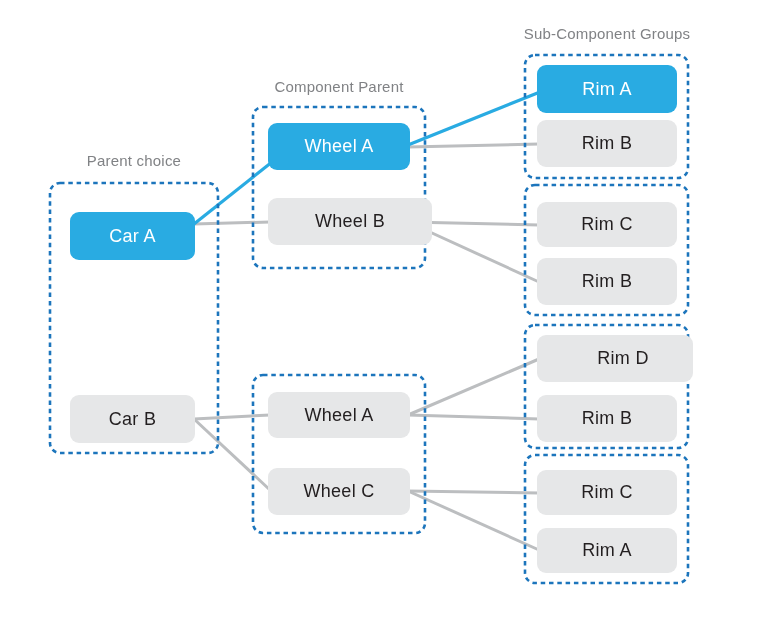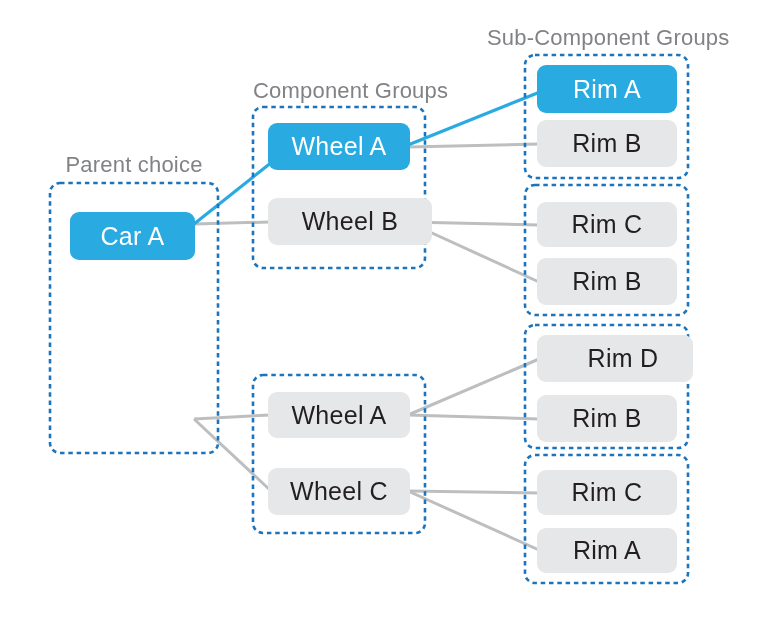--- a/index.html
+++ b/index.html
@@ -6,26 +6,26 @@
   .canvas{
     position:relative;width:768px;height:620px;background:#ffffff;
     font-family:"Liberation Sans",sans-serif;overflow:hidden;
   }
   svg.underlay{position:absolute;left:0;top:0;width:768px;height:620px;}
   .group-outline{fill:none;stroke:#1C75BC;stroke-width:2.6;stroke-dasharray:4.5 3.8;}
   .edge{stroke:#BCBEC0;stroke-width:3;fill:none;}
   .edge.active{stroke:#29ABE2;stroke-width:3.2;}
   .node{
     position:absolute;display:flex;align-items:center;justify-content:center;
-    background:#E6E7E8;color:#231F20;border-radius:9px;font-size:25px;
+    background:#E6E7E8;color:#231F20;border-radius:9px;font-size:18px;
     letter-spacing:0.3px;white-space:nowrap;
   }
   .node.selected{background:#29ABE2;color:#ffffff;}
   .glabel{
-    position:absolute;color:#808285;font-size:22px;text-align:center;
+    position:absolute;color:#808285;font-size:15px;text-align:center;
     letter-spacing:0.2px;white-space:nowrap;
   }
 </style>
 </head>
 <body>
 
 <div class="canvas">
 
   <svg class="underlay" viewBox="0 0 768 620" xmlns="http://www.w3.org/2000/svg">
     <g id="edges">
@@ -45,24 +45,25 @@
     <rect class="group-outline" x="50" y="183" width="168" height="270" rx="10"></rect>
     <rect class="group-outline" x="253" y="107" width="172" height="161" rx="10"></rect>
     <rect class="group-outline" x="253" y="375" width="172" height="158" rx="10"></rect>
     <rect class="group-outline" x="525" y="55" width="163" height="123" rx="10"></rect>
     <rect class="group-outline" x="525" y="185" width="163" height="130" rx="10"></rect>
     <rect class="group-outline" x="525" y="325" width="163" height="123" rx="10"></rect>
     <rect class="group-outline" x="525" y="455" width="163" height="128" rx="10"></rect>
   </svg>
 
   <div class="glabel" style="left:50px;top:152px;width:168px;">Parent choice</div>
-  <div class="glabel" style="left:253px;top:78px;width:172px;">Component Groups</div>
+  <div class="glabel" style="left:253px;top:78px;width:172px;">Component Parent</div>
   <div class="glabel" style="left:487px;top:25px;width:240px;">Sub-Component Groups</div>
 
   <div class="node selected" style="left:70px;top:200px;width:125px;height:48px;margin-top:12px;">Car A</div>
+  <div class="node" style="left:70px;top:395px;width:125px;height:48px;">Car B</div>
 
   <div class="node selected" style="left:268px;top:123px;width:142px;height:47px;">Wheel A</div>
   <div class="node" style="left:268px;top:198px;width:164px;height:47px;">Wheel B</div>
   <div class="node" style="left:268px;top:392px;width:142px;height:46px;">Wheel A</div>
   <div class="node" style="left:268px;top:468px;width:142px;height:47px;">Wheel C</div>
 
   <div class="node selected" style="left:537px;top:65px;width:140px;height:48px;">Rim A</div>
   <div class="node" style="left:537px;top:120px;width:140px;height:47px;">Rim B</div>
   <div class="node" style="left:537px;top:202px;width:140px;height:45px;">Rim C</div>
   <div class="node" style="left:537px;top:258px;width:140px;height:47px;">Rim B</div>

